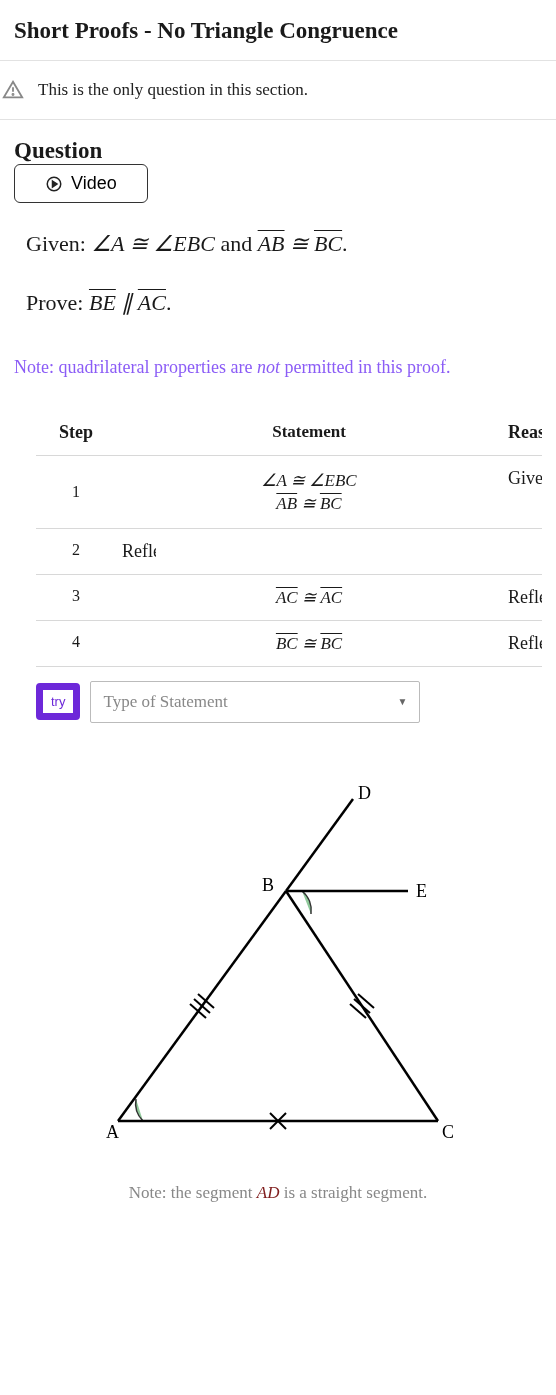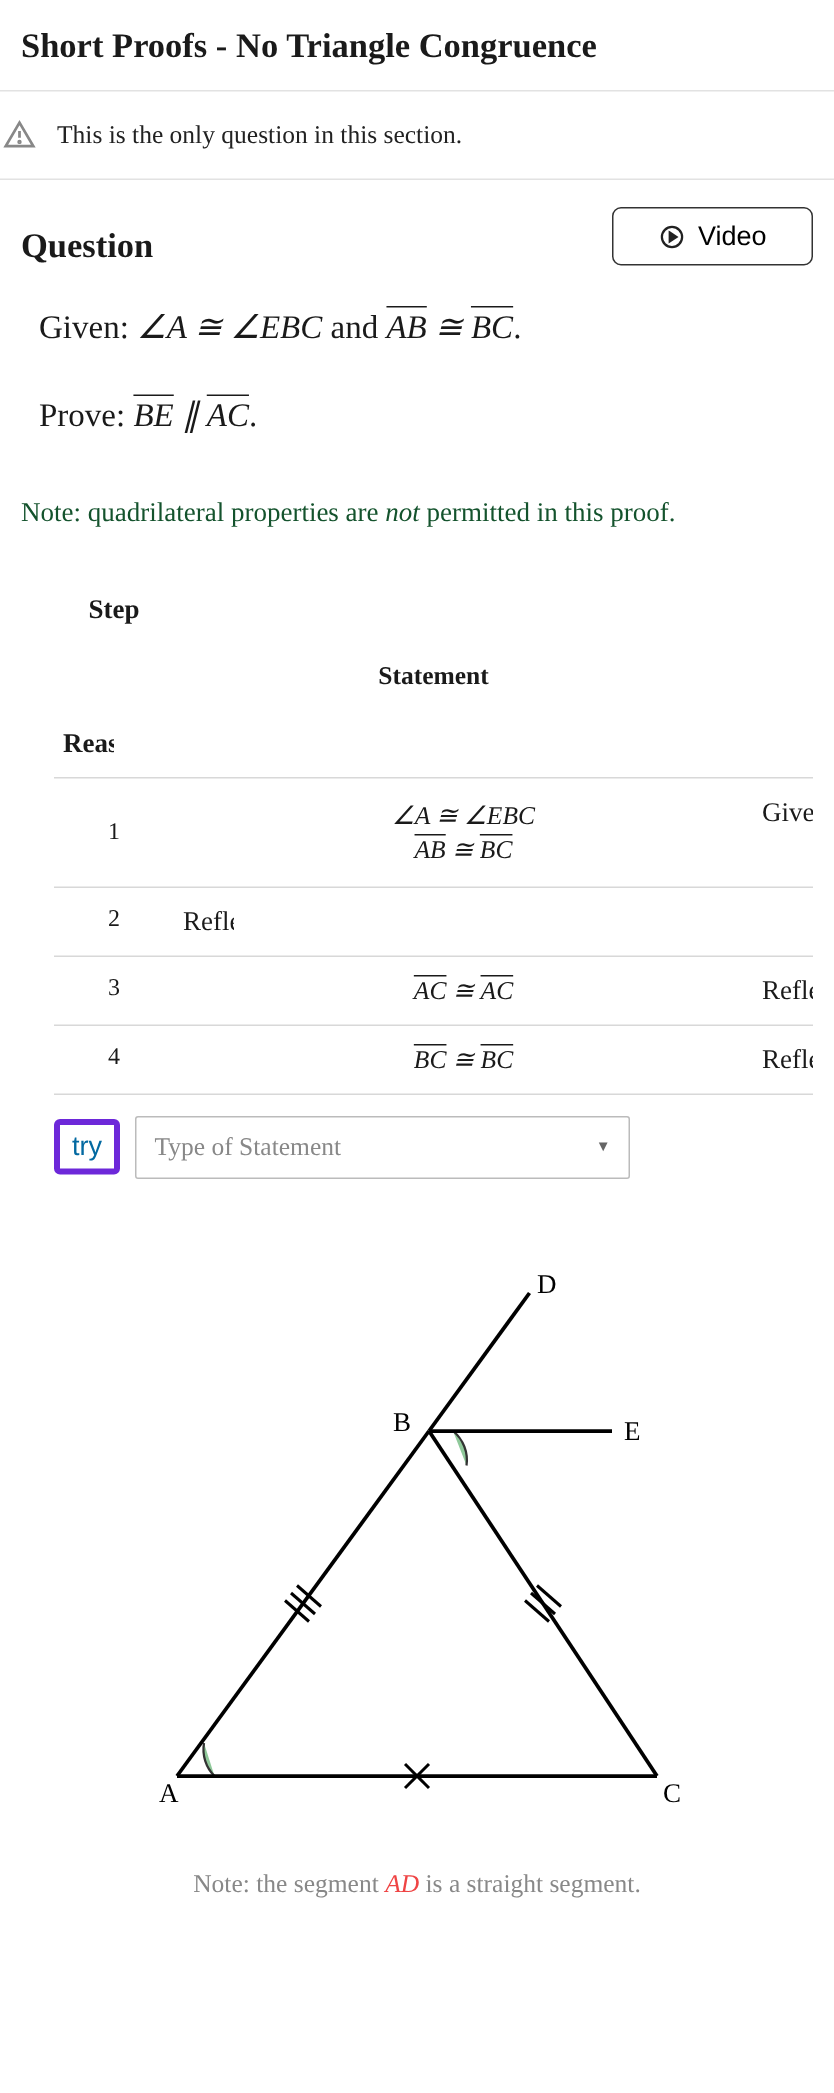--- a/index.html
+++ b/index.html
@@ -24,23 +24,24 @@
     gap: 14px;
     padding: 18px 2px;
     border-bottom: 1px solid #e2e2e2;
     font-family: Liberation Serif, serif;
     font-size: 17px;
     color: #222;
   }
   .notice-bar svg { flex-shrink: 0; }
   .question-row {
     display: flex;
-    align-items: flex-end;
+    align-items: flex-start;
     justify-content: space-between;
     padding: 18px 14px 0 14px;
+    flex-direction: column;
   }
   .question-label {
     font-size: 23px;
     font-weight: 700;
   }
   .video-btn {
     display: flex;
     align-items: center;
     gap: 8px;
     border: 1.5px solid #333;
@@ -54,53 +55,53 @@
   .problem {
     padding: 24px 14px 8px 14px;
     font-size: 22px;
     line-height: 1.5;
   }
   .problem .line { margin-bottom: 26px; margin-left: 12px; }
   .math { font-family: 'Times New Roman', Georgia, serif; font-style: italic; }
   .overline { text-decoration: overline; text-decoration-thickness: 1px; font-style: italic; }
   .note {
     padding: 0 14px 18px 14px;
-    color: #14532d;
+    color: #8b5cf6;
     font-size: 18px;
     line-height: 1.6;
   }
   .note em { font-style: italic; }
   .proof-table {
     margin: 10px 14px 0 36px;
     font-family: Georgia, serif;
   }
   .proof-head, .proof-row {
     display: flex;
     border-bottom: 1px solid #d8d8d8;
   }
-  .proof-head { font-weight: 700; font-size: 18px; flex-direction: column; }
+  .proof-head { font-weight: 700; font-size: 18px; }
   .col-step { width: 80px; text-align: center; padding: 12px 6px; }
   .col-stmt { flex: 1; text-align: center; padding: 12px 6px; font-size: 17px;}
   .col-reason { width: 40px; padding: 12px 0 12px 6px; font-size: 18px; overflow: hidden; white-space: nowrap; }
   .stmt-stack > div { margin: 2px 0; }
   .try-row {
     display: flex;
     align-items: center;
     gap: 10px;
     padding: 14px 0 0 0;
   }
   .try-btn {
-    border: 4px solid #6d28d9;
+    border: 7px solid #6d28d9;
     background: #fff;
     border-radius: 4px;
     padding: 4px 8px;
-    font-size: 18px;
+    font-size: 13px;
     font-family: -apple-system, sans-serif;
     cursor: pointer;
-    color: #0369a1;
+    color: #6d28d9;
   }
   .stmt-select {
     flex: 1;
     max-width: 330px;
     display: flex;
     align-items: center;
     justify-content: space-between;
     border: 1px solid #bbb;
     border-radius: 2px;
     padding: 10px 12px;
@@ -115,21 +116,21 @@
     padding: 50px 14px 20px 14px;
     display: flex;
     justify-content: center;
   }
   .fig-note {
     text-align: center;
     color: #888;
     font-size: 17px;
     padding: 10px 14px 30px 14px;
   }
-  .fig-note .math { color: #ef4444; }
+  .fig-note .math { color: #7f1d1d; }
 </style>
 </head>
 <body>
 
 <div class="header">
   <div class="title">Short Proofs - No Triangle Congruence</div>
 </div>
 
 <div class="notice-bar">
   <svg width="22" height="22" viewBox="0 0 24 24" fill="none" stroke="#888" stroke-width="2">

